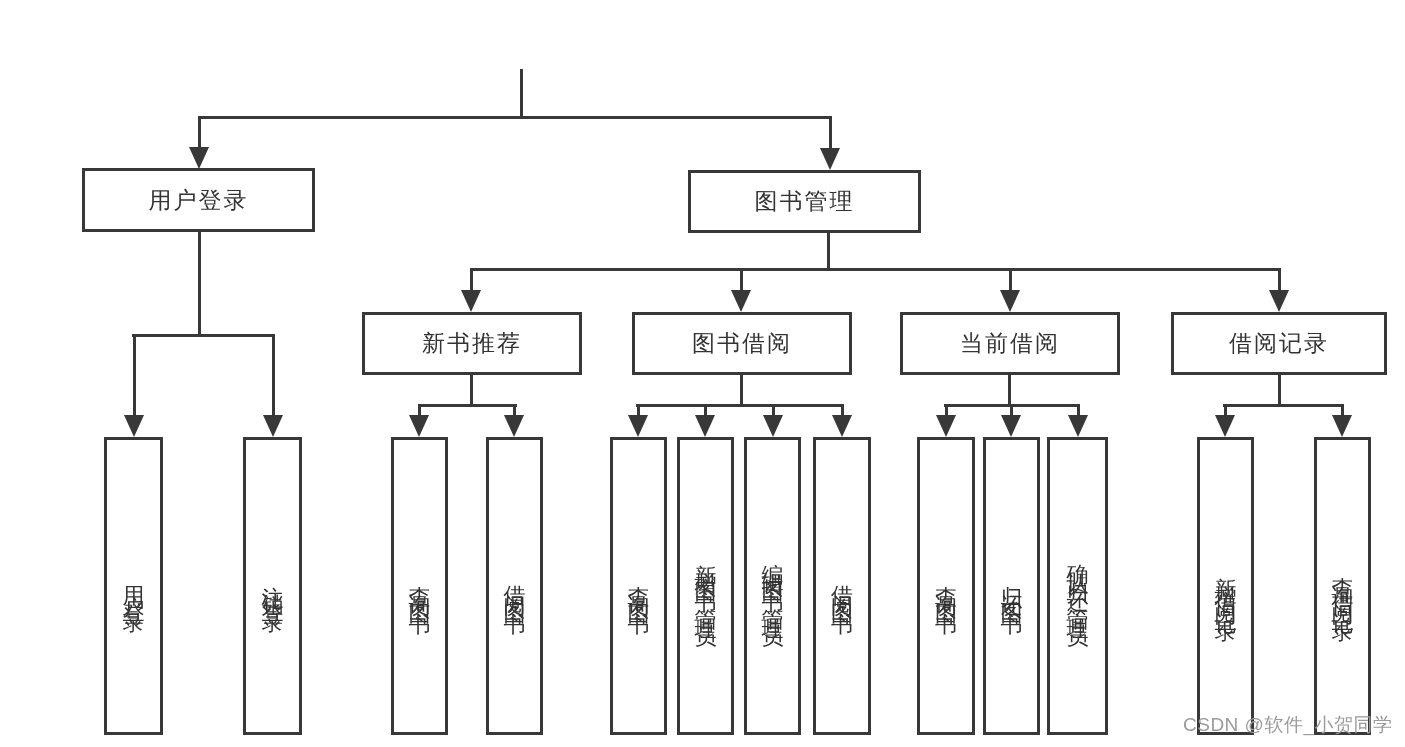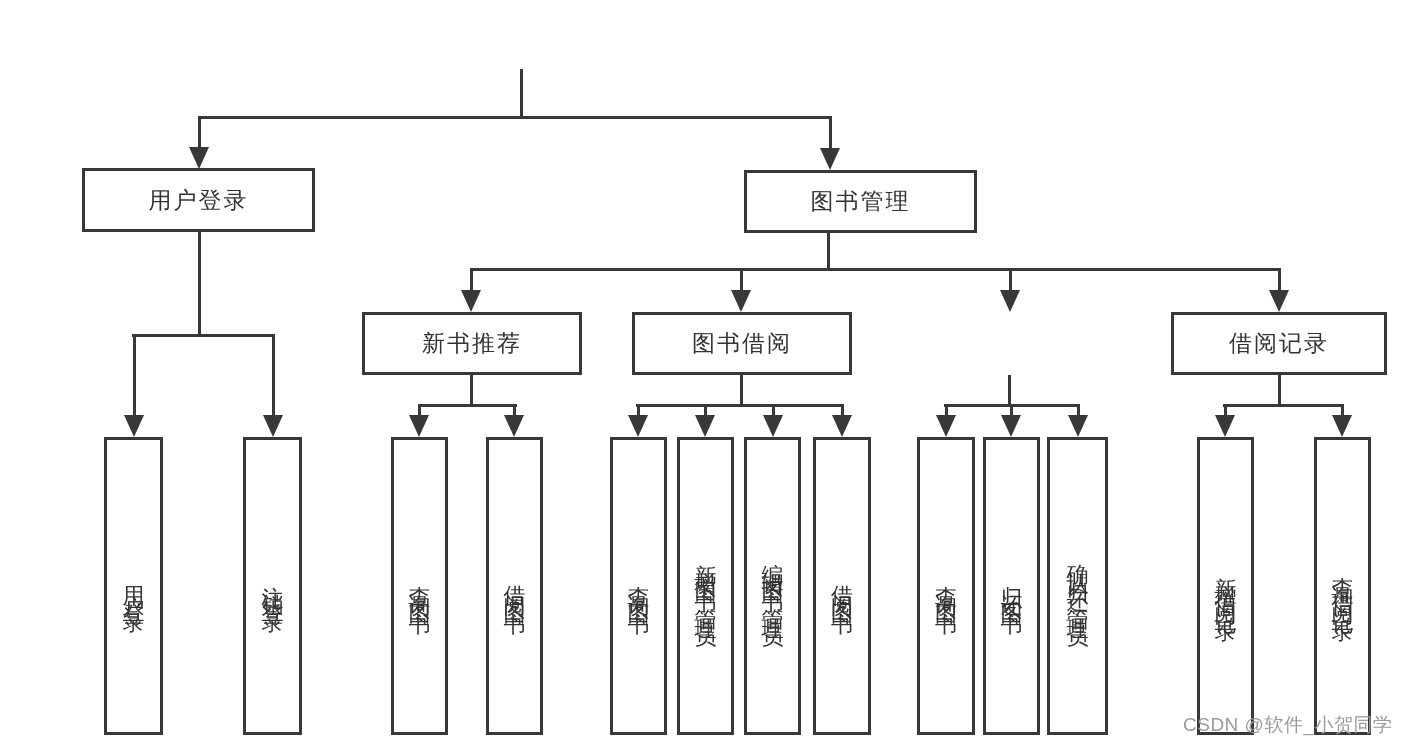--- a/index.html
+++ b/index.html
@@ -69,29 +69,32 @@
 </style>
 </head>
 <body>
 
 <div class="stage">
 
 
   <div class="box" style="left:82px;top:168px;width:233px;height:64px;">
     <span>用户登录</span>
   </div>
-  <div class="box" style="left:744px;top:170px;width:233px;height:63px;">
+  <div class="box" style="left:688px;top:170px;width:233px;height:63px;">
     <span>图书管理</span>
   </div>
 
   <div class="box" style="left:632px;top:312px;width:220px;height:63px;">
     <span>图书借阅</span>
   </div>
   <div class="box" style="left:362px;top:312px;width:220px;height:63px;">
     <span>新书推荐</span>
+  </div>
+  <div class="box" style="left:900px;top:312px;width:220px;height:63px;">
+    <span>当前借阅</span>
   </div>
   <div class="box" style="left:1171px;top:312px;width:216px;height:63px;">
     <span>借阅记录</span>
   </div>
 
   <div class="vbox" style="left:104px;top:437px;width:59px;height:298px;">
     <span>用户登录</span>
   </div>
   <div class="vbox" style="left:243px;top:437px;width:59px;height:298px;">
     <span>注销登录</span>

